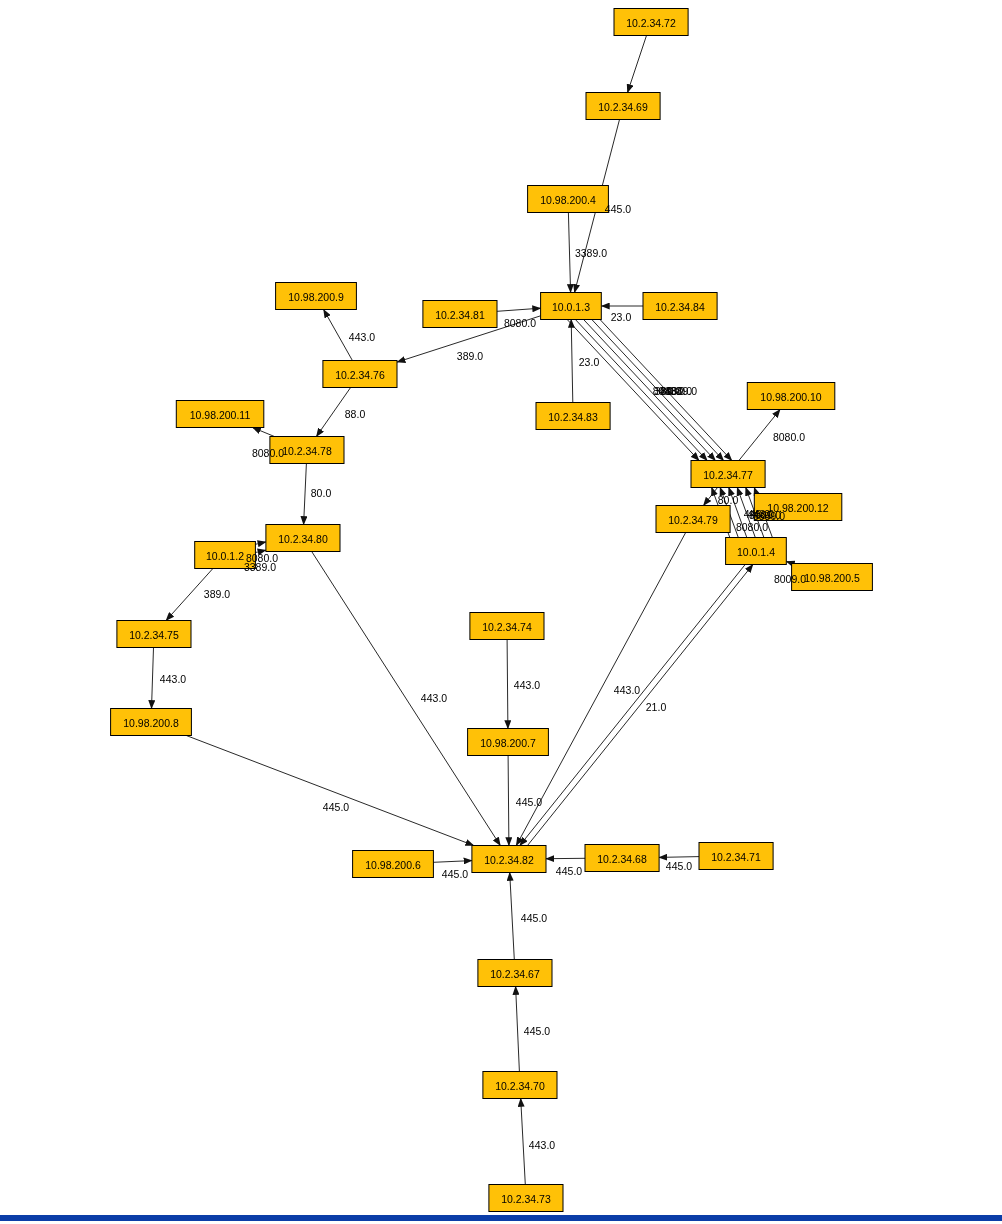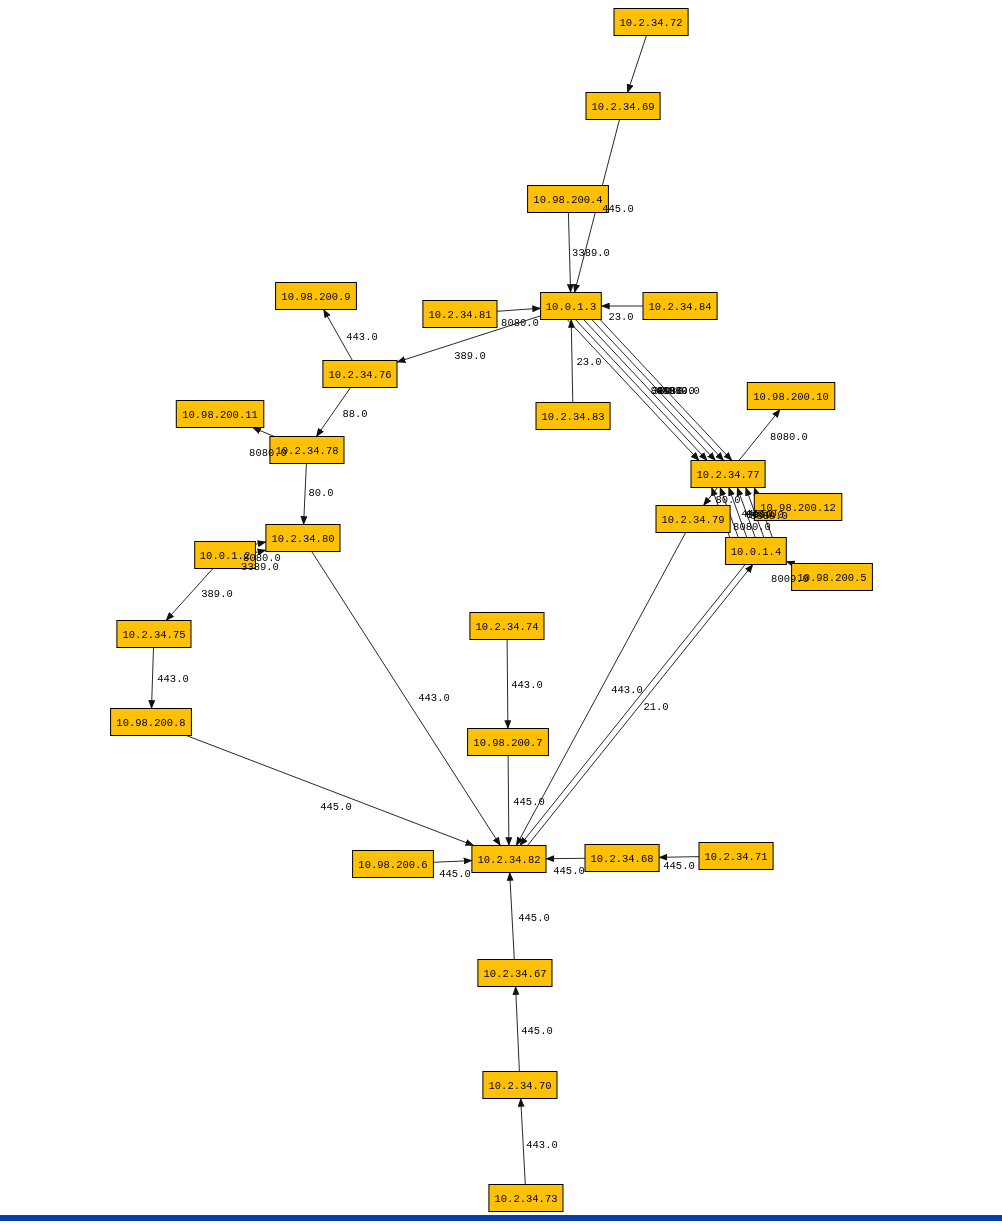--- a/index.html
+++ b/index.html
@@ -1,16 +1,16 @@
 <!DOCTYPE html>
 <html><head>
 <meta charset="utf-8">
 <style>
   html,body{margin:0;padding:0;background:#ffffff;width:1002px;height:1224px;overflow:hidden;}
-  #stage{position:relative;width:994px;height:1224px;font-family:Liberation Mono, monospace;}
+  #stage{position:relative;width:994px;height:1224px;font-family:Liberation Sans, sans-serif;}
   svg{display:block;}
   .node-box{stroke-width:1;}
   .node-label{font-size:10.5px;fill:#000;text-anchor:middle;}
   .edge-label{font-size:10.5px;fill:#000;text-anchor:middle;}
   .edge{fill:none;stroke-width:0.9;}
   #footer-bar{position:absolute;left:0;width:1002px;top:1215px;height:6px;}
 </style>
 </head>
 <body style="background: rgb(255, 255, 255);">
 

